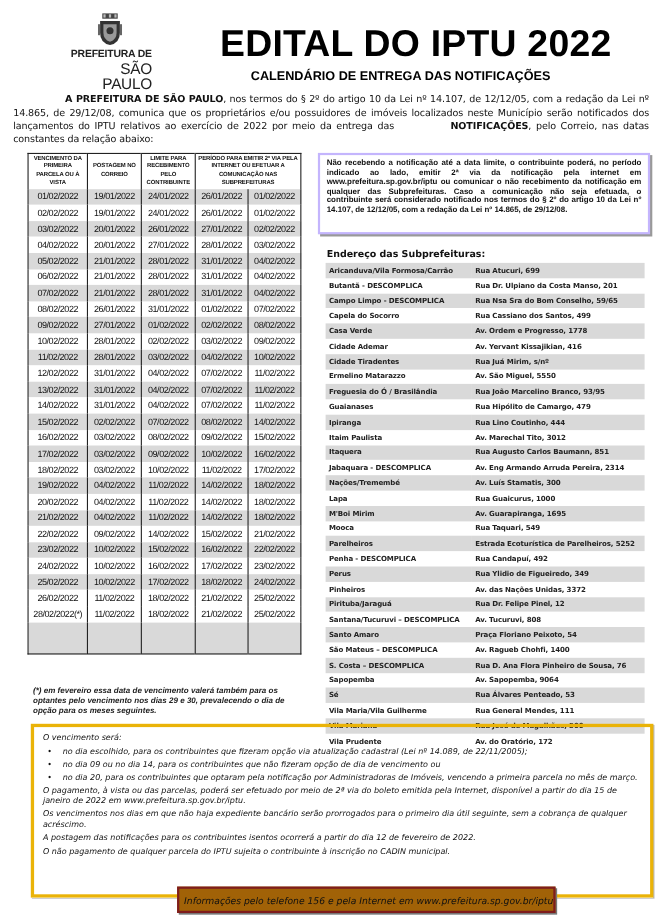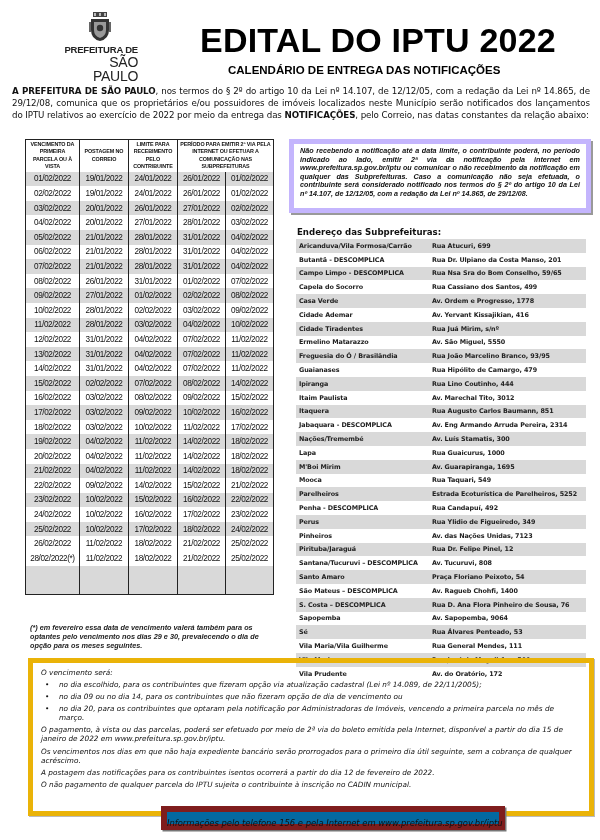--- a/index.html
+++ b/index.html
@@ -8,52 +8,52 @@
 
   
   .logo { position: absolute; left: 62px; top: 12px; width: 76px; text-align: right; }
   .logo .crest { width: 22px; height: 30px; margin: 0 auto 3px auto; display: block; }
   .logo .l1 { font-family: "Liberation Sans", sans-serif; font-weight: bold; font-size: 9.5px; letter-spacing: -0.2px; line-height: 10px; color:#222; }
   .logo .l2 { font-family: "Liberation Sans", sans-serif; font-weight: normal; font-size: 14px; letter-spacing: -0.3px; line-height: 14px; color:#222; }
   .title { position: absolute; left: 200px; top: 22px; font-family: "Liberation Sans", sans-serif; font-weight: bold; font-size: 34px; letter-spacing: 0.2px; color: #000; line-height: 36px; white-space: nowrap; }
   .subtitle { position: absolute; left: 228px; top: 64px; font-family: "Liberation Sans", sans-serif; font-weight: bold; font-size: 11.5px; color: #000; white-space: nowrap; }
 
   .intro { position: absolute; left: 12px; top: 85px; width: 578px; font-size: 8.7px; line-height: 12px; text-align: justify; color:#111; letter-spacing: -0.1px; }
-  .intro b { font-weight: bold; }
+  .intro b { font-weight: bold; margin-left: 47px; }
 
   
   .cal { position: absolute; left: 25px; top: 139px; border-collapse: collapse; border: 1.5px solid #222; }
   .cal th { font-family: "Liberation Sans", sans-serif; font-weight: bold; font-size: 5.4px; line-height: 7.4px; text-transform: uppercase; text-align: center; vertical-align: middle; padding: 1px 1px; border-right: 1.5px solid #222; background: #fff; color:#111; letter-spacing: -0.1px; }
   .cal th.last { border-right: none; }
   .cal td { font-family: "Liberation Sans", sans-serif; font-size: 8.2px; height: 14.6px; text-align: center; vertical-align: middle; padding: 0 2px; border-right: 1.5px solid #222; letter-spacing: -0.4px; color: #111; white-space: nowrap; }
   .cal td.sub { border-right: 1px solid #222; }
   .cal td.last { border-right: none; }
   .cal tr.shade td { background: #d9d9d9; }
   .cal tr.blank td { height: 29px; background: #d9d9d9; }
   .cal col.c1 { width: 54px; } .cal col.c2 { width: 49px; } .cal col.c3 { width: 49px; } .cal col.c4 { width: 48px; } .cal col.c5 { width: 48px; }
 
   .footnote { position: absolute; left: 30px; top: 623px; width: 250px; font-family: "Liberation Sans", sans-serif; font-style: italic; font-weight: bold; font-size: 7.3px; line-height: 9.2px; color:#222; }
 
   
-  .notice { position: absolute; left: 289px; top: 139px; width: 302px; height: 74px; border: 5px solid #c4b5fd; box-shadow: 2px 2px 0 #999; padding: 3px 6px; font-family: "Liberation Sans", sans-serif; font-style: italic; font-weight: bold; font-size: 7.2px; line-height: 8.6px; text-align: justify; color:#111; }
+  .notice { position: absolute; left: 289px; top: 139px; width: 302px; height: 74px; border: 2px solid #c4b5fd; box-shadow: 2px 2px 0 #999; padding: 3px 6px; font-family: "Liberation Sans", sans-serif; font-weight: bold; font-size: 7.2px; line-height: 8.6px; text-align: justify; color:#111; }
 
   
   .subs-title { position: absolute; left: 297px; top: 227px; font-weight: bold; font-size: 8.6px; color:#111; }
   .subs { position: absolute; left: 296px; top: 239px; width: 290px; border-collapse: collapse; }
   .subs td { font-size: 6.4px; height: 13.8px; padding: 0 3px; white-space: nowrap; color:#222; font-weight: bold; letter-spacing: -0.1px; }
   .subs td.n { width: 133px; }
   .subs tr.shade td { background: #d9d9d9; }
 
   
-  .bottom { position: absolute; left: 28px; top: 658px; width: 566px; height: 158px; border: 5px solid #eab308; box-shadow: 1px 1px 0 #bbb; padding: 5px 8px; font-style: italic; font-size: 7.3px; line-height: 9.4px; color: #111; }
+  .bottom { position: absolute; left: 28px; top: 658px; width: 566px; height: 158px; border: 3px solid #eab308; box-shadow: 1px 1px 0 #bbb; padding: 5px 8px; font-style: italic; font-size: 7.3px; line-height: 9.4px; color: #111; }
   .bottom p { margin-bottom: 2.8px; }
   .bottom ul { list-style: none; margin-left: 4px; }
   .bottom li { position: relative; padding-left: 14px; margin-bottom: 2.4px; }
   .bottom li .bullet { position: absolute; left: 0; top: 0; }
-  .info { position: absolute; left: 161px; top: 806px; width: 344px; height: 24px; background: #0369a1; border: 6px solid #7f1d1d; box-shadow: 1.5px 1.5px 0 #777; font-style: italic; font-size: 8.4px; line-height: 22px; text-align: right; color: #111; white-space: nowrap; }
+  .info { position: absolute; left: 161px; top: 806px; width: 344px; height: 24px; background: #a16207; border: 2px solid #7f1d1d; box-shadow: 1.5px 1.5px 0 #777; font-style: italic; font-size: 8.4px; line-height: 22px; text-align: right; color: #111; white-space: nowrap; }
 </style>
 </head>
 <body>
 
 <div class="logo">
   <svg class="crest" viewBox="0 0 22 30">
     <rect x="4" y="0" width="14" height="5" fill="#444"></rect>
     <rect x="5" y="1" width="2" height="3" fill="#bbb"></rect>
     <rect x="10" y="1" width="2" height="3" fill="#bbb"></rect>
     <rect x="15" y="1" width="2" height="3" fill="#bbb"></rect>
@@ -375,21 +375,21 @@
       <tr>
         <td class="n">Penha - DESCOMPLICA</td>
         <td>Rua Candapuí, 492</td>
       </tr>
       <tr class="shade">
         <td class="n">Perus</td>
         <td>Rua Ylidio de Figueiredo, 349</td>
       </tr>
       <tr>
         <td class="n">Pinheiros</td>
-        <td>Av. das Nações Unidas, 7123</td>
+        <td>Av. das Nações Unidas, 3372</td>
       </tr>
       <tr class="shade">
         <td class="n">Pirituba/Jaraguá</td>
         <td>Rua Dr. Felipe Pinel, 12</td>
       </tr>
       <tr>
         <td class="n">Santana/Tucuruvi – DESCOMPLICA</td>
         <td>Av. Tucuruvi, 808</td>
       </tr>
       <tr class="shade">

